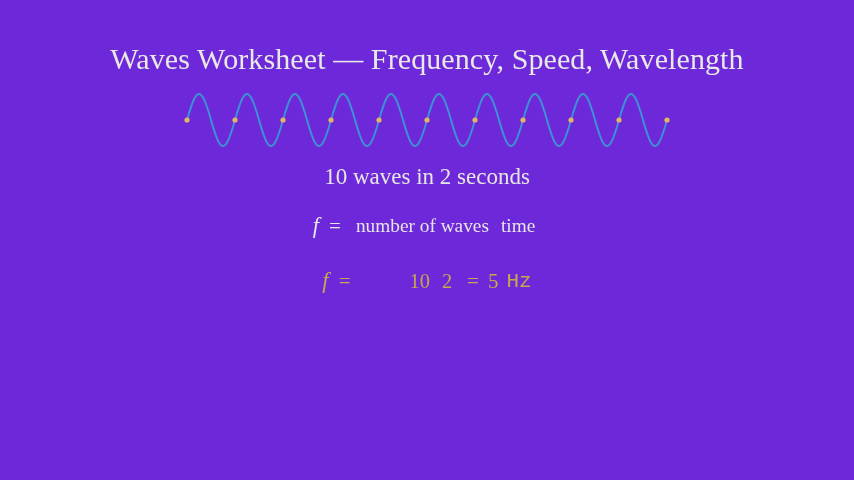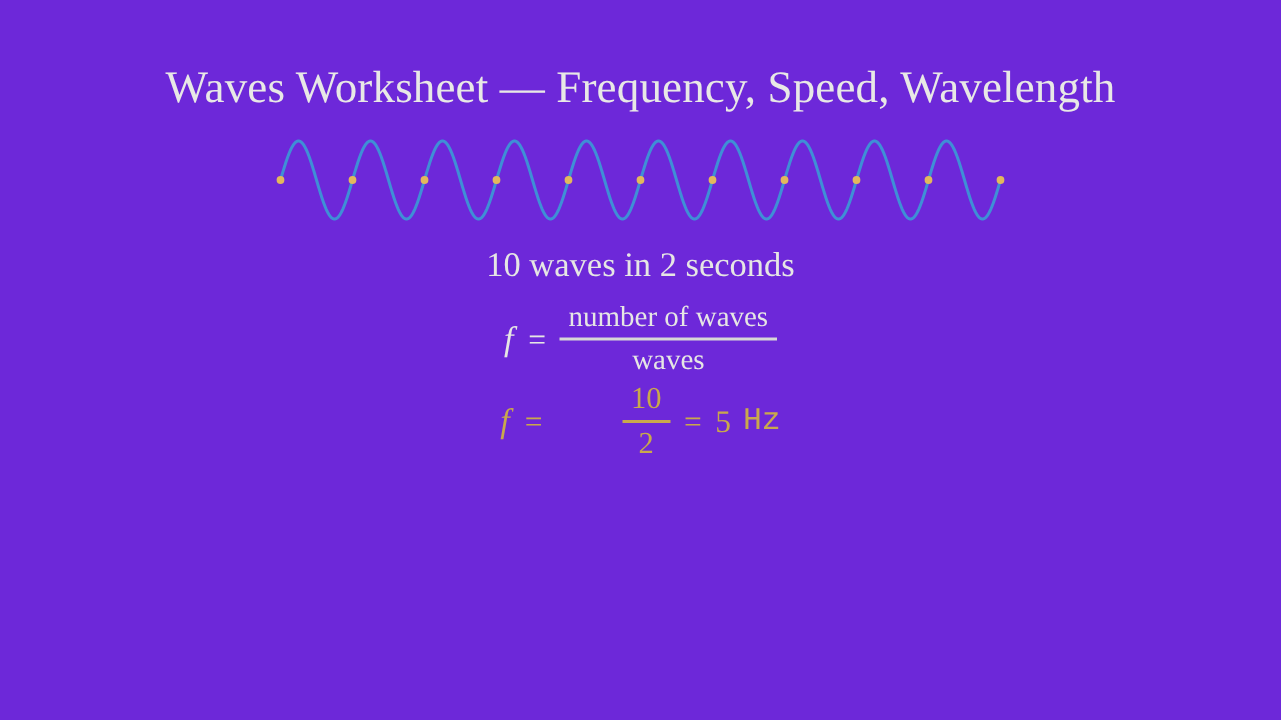--- a/index.html
+++ b/index.html
@@ -94,21 +94,20 @@
     font-style: normal;
     font-family: Liberation Mono, monospace;
   }
   .mnum {
     font-style: normal;
   }
 
   
   .frac {
     display: inline-flex;
-    flex-direction: column;
     align-items: center;
     justify-content: center;
     vertical-align: middle;
     line-height: 1.12;
   }
   .frac .num,
   .frac .den {
     display: block;
     padding: 0 6px;
     font-style: normal;
@@ -152,21 +151,21 @@
   </div>
 
   <div id="statement">10 waves in 2 seconds</div>
 
   <div id="eq-definition" class="math-row">
     <span class="mvar">f</span>
     <span class="mop">=</span>
     <span class="frac">
       <span class="num">number of waves</span>
       <span class="bar"></span>
-      <span class="den">waves</span>
+      <span class="den">time</span>
     </span>
   </div>
 
   <div id="eq-result" class="math-row">
     <span class="mvar">f</span>
     <span class="mop">=</span>
     <span class="frac">
       <span class="num">10</span>
       <span class="bar"></span>
       <span class="den">2</span>

